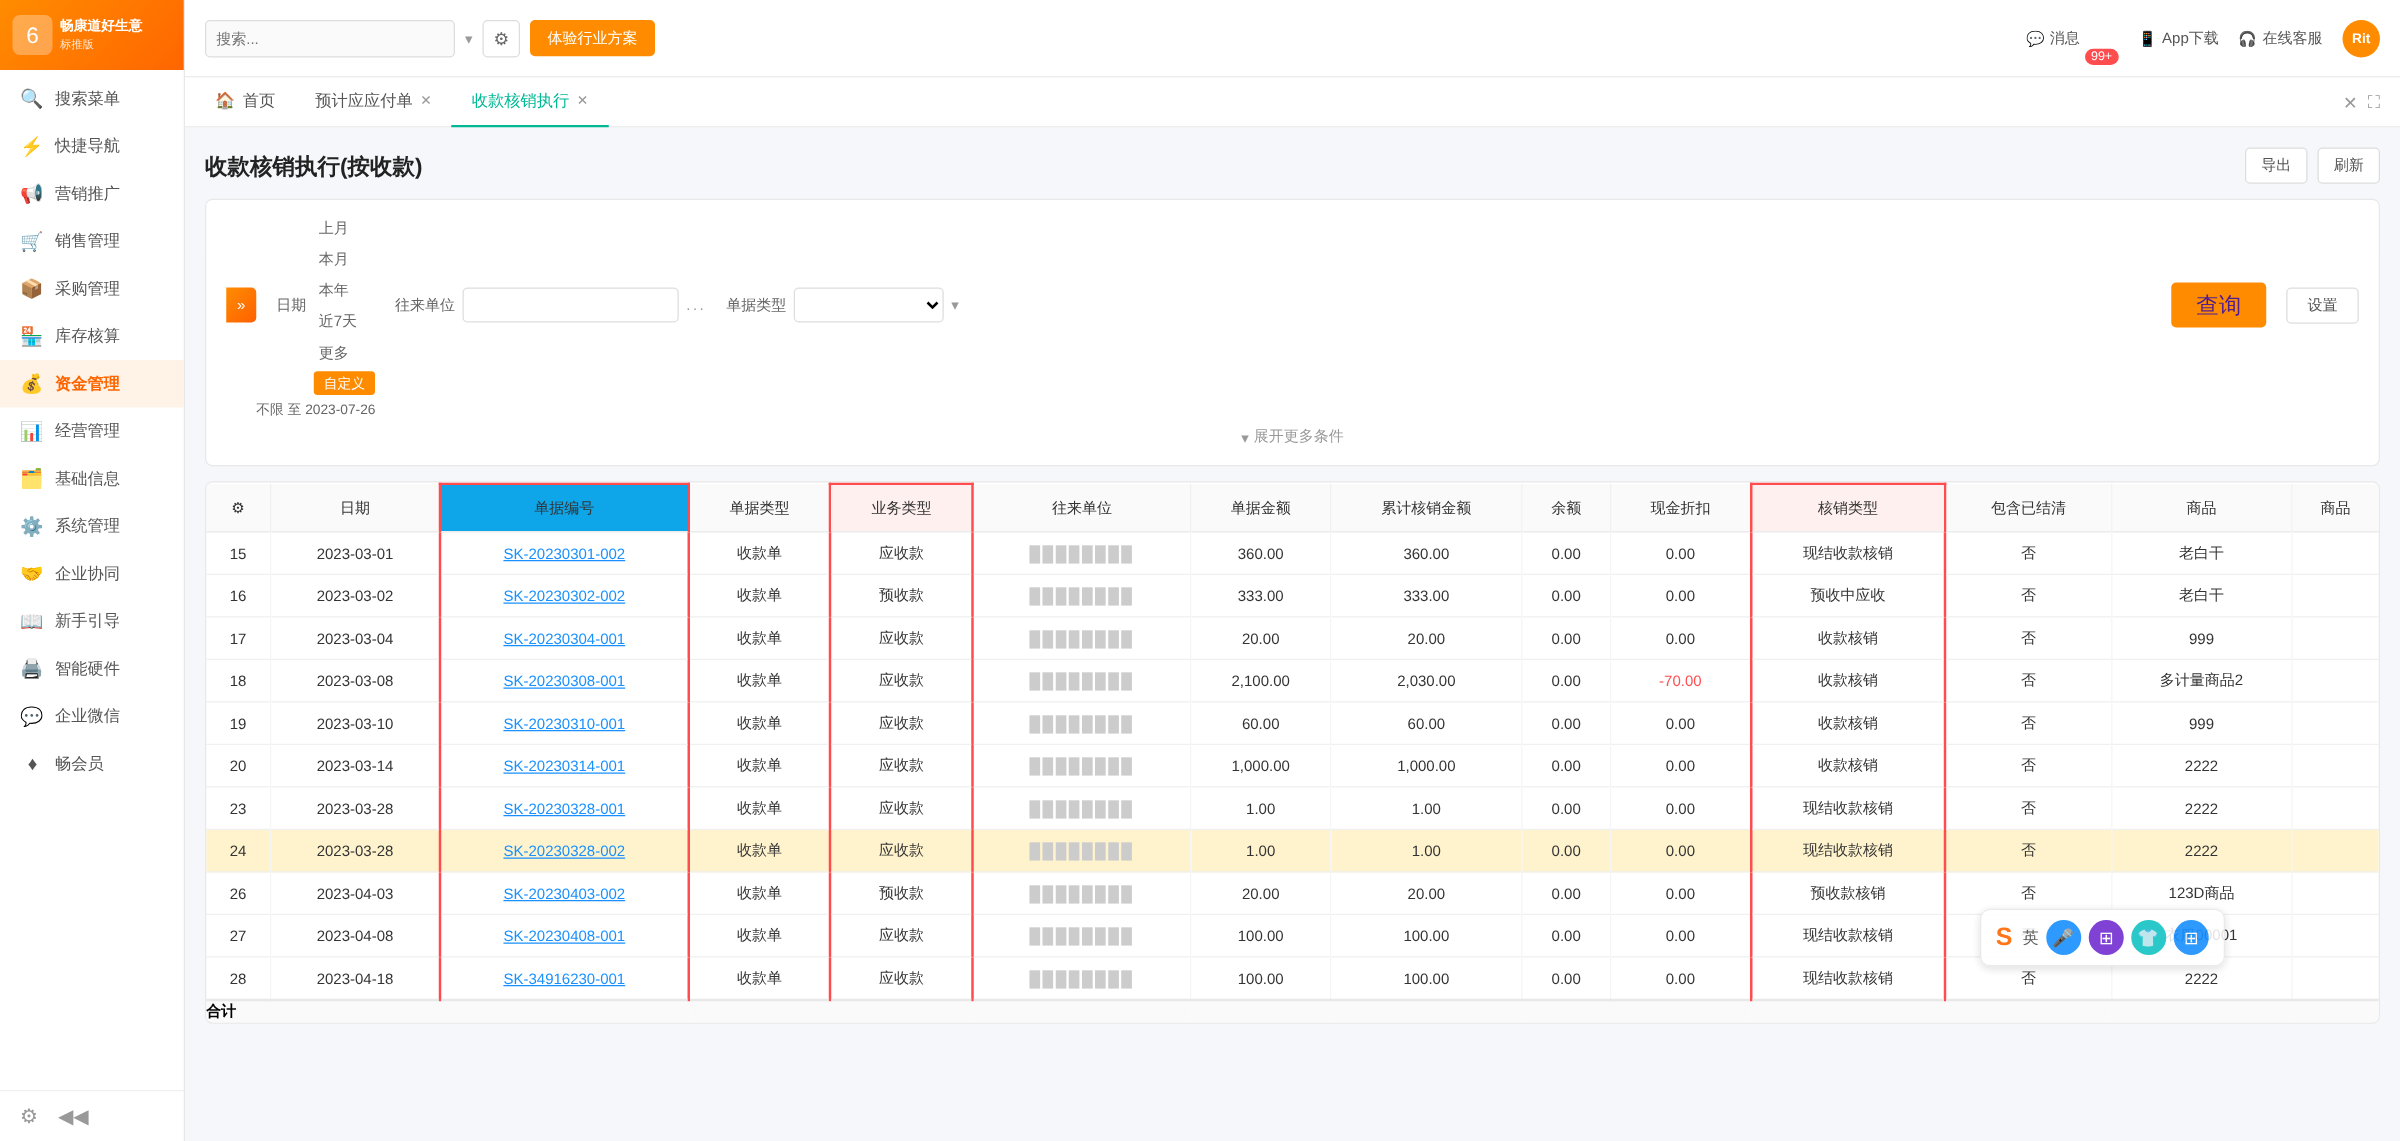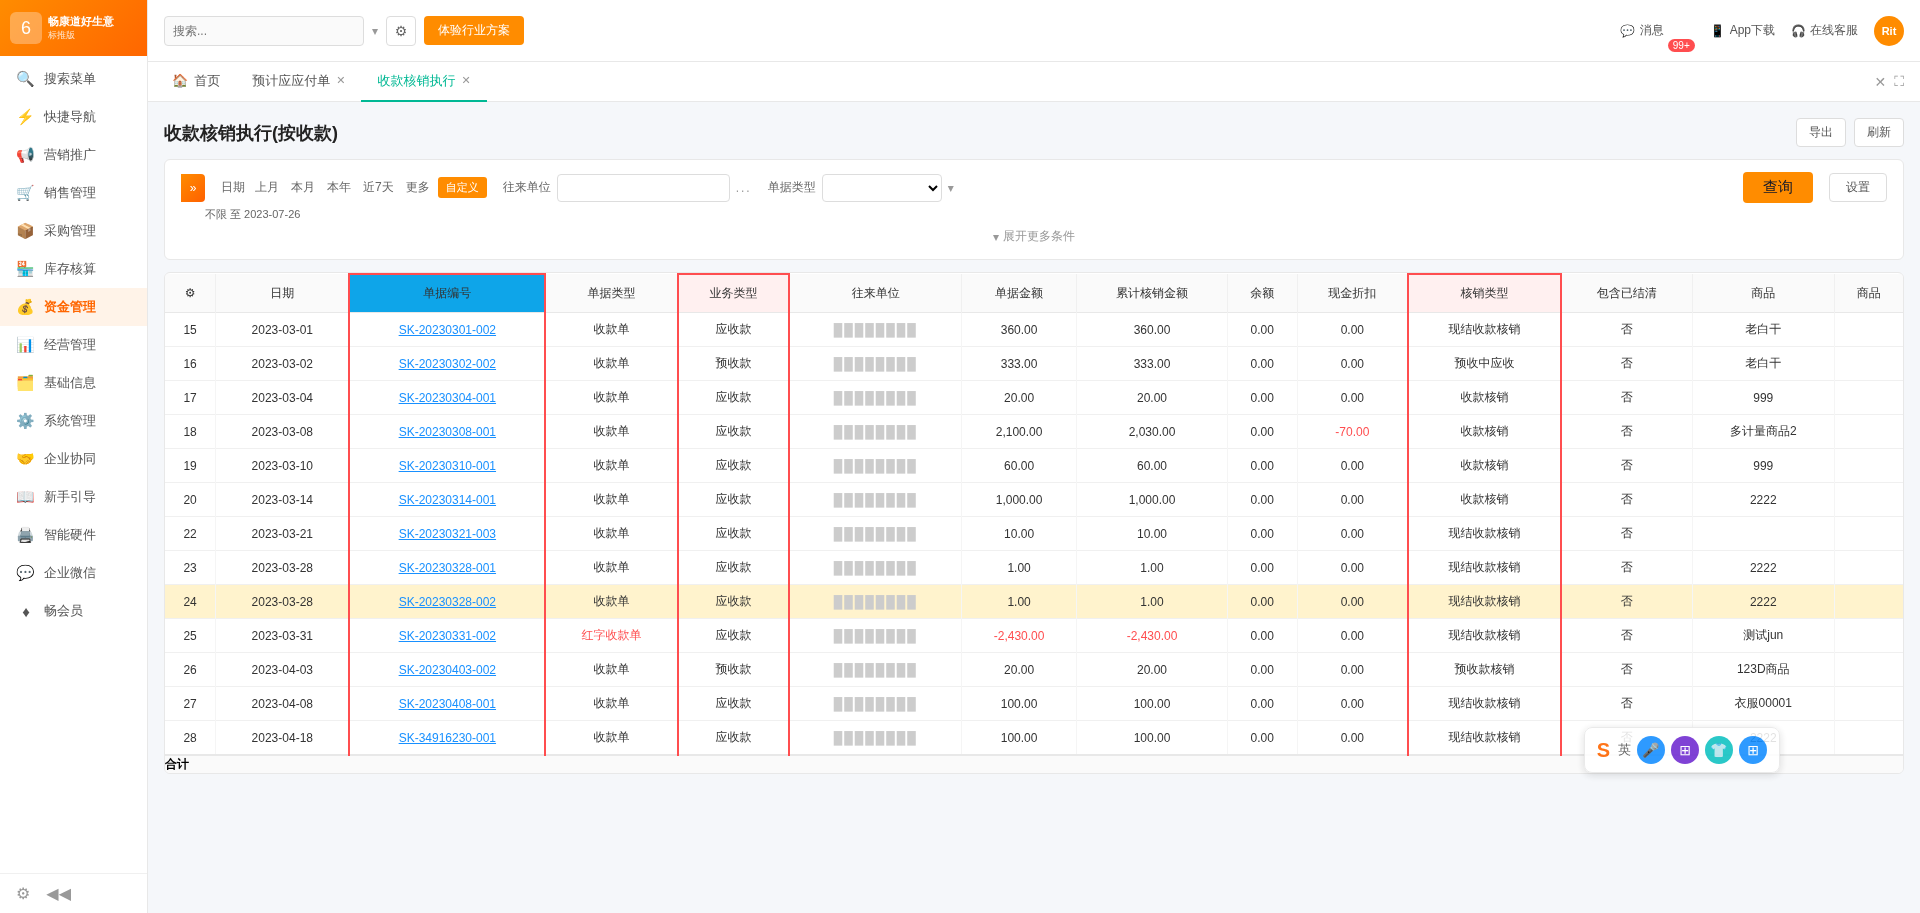--- a/index.html
+++ b/index.html
@@ -169,21 +169,21 @@
     .filter-bar {
       background: white;
       border-radius: 6px;
       padding: 12px 16px;
       margin-bottom: 12px;
       border: 1px solid #e8e8e8;
     }
     .filter-row { display: flex; align-items: center; gap: 16px; flex-wrap: wrap; }
     .filter-group { display: flex; align-items: center; gap: 6px; }
     .filter-label { color: #666; font-size: 12px; white-space: nowrap; }
-    .filter-links { display: flex; gap: 4px; }
+    .filter-links { display: flex; gap: 4px; flex-direction: column; }
     .filter-link { color: #666; font-size: 12px; cursor: pointer; padding: 2px 4px; }
     .filter-custom {
       background: #ff8c00;
       color: white;
       border: none;
       border-radius: 3px;
       padding: 2px 8px;
       font-size: 11px;
       cursor: pointer;
     }
@@ -201,25 +201,25 @@
       height: 28px;
       border: 1px solid #ddd;
       border-radius: 4px;
       padding: 0 8px;
       font-size: 12px;
       min-width: 120px;
       background: white;
     }
     .filter-query-btn {
       background: #ff8c00;
-      color: #0f172a;
+      color: #4c1d95;
       border: none;
       border-radius: 4px;
       padding: 6px 20px;
-      font-size: 15px;
+      font-size: 18px;
       cursor: pointer;
       font-family: Liberation Serif, serif;
     }
     .filter-setting-btn {
       background: white;
       color: #555;
       border: 1px solid #ddd;
       border-radius: 4px;
       padding: 5px 16px;
       font-size: 12px;
@@ -629,36 +629,20 @@
       <td style="">1,000.00</td>
       <td style="">1,000.00</td>
       <td>0.00</td>
       <td style="">0.00</td>
       <td class="col-cancel-type">收款核销</td>
       <td>否</td>
       <td>2222</td>
       <td style="min-width:40px;"></td>
     </tr>
             <tr>
-      <td>22</td>
-      <td>2023-03-21</td>
-      <td class="col-doc-no"><a class="td-link">SK-20230321-003</a></td>
-      <td style="">收款单</td>
-      <td class="col-biz-type">应收款</td>
-      <td style="color:#ccc;letter-spacing:2px;">████████</td>
-      <td style="">10.00</td>
-      <td style="">10.00</td>
-      <td>0.00</td>
-      <td style="">0.00</td>
-      <td class="col-cancel-type">现结收款核销</td>
-      <td>否</td>
-      <td></td>
-      <td style="min-width:40px;"></td>
-    </tr>
-            <tr>
       <td>23</td>
       <td>2023-03-28</td>
       <td class="col-doc-no"><a class="td-link">SK-20230328-001</a></td>
       <td style="">收款单</td>
       <td class="col-biz-type">应收款</td>
       <td style="color:#ccc;letter-spacing:2px;">████████</td>
       <td style="">1.00</td>
       <td style="">1.00</td>
       <td>0.00</td>
       <td style="">0.00</td>
@@ -674,36 +658,20 @@
       <td style="">收款单</td>
       <td class="col-biz-type">应收款</td>
       <td style="color:#ccc;letter-spacing:2px;">████████</td>
       <td style="">1.00</td>
       <td style="">1.00</td>
       <td>0.00</td>
       <td style="">0.00</td>
       <td class="col-cancel-type">现结收款核销</td>
       <td>否</td>
       <td>2222</td>
-      <td style="min-width:40px;"></td>
-    </tr>
-            <tr>
-      <td>25</td>
-      <td>2023-03-31</td>
-      <td class="col-doc-no"><a class="td-link">SK-20230331-002</a></td>
-      <td style="color:#ff4d4f;">红字收款单</td>
-      <td class="col-biz-type">应收款</td>
-      <td style="color:#ccc;letter-spacing:2px;">████████</td>
-      <td style="color:#ff4d4f;">-2,430.00</td>
-      <td style="color:#ff4d4f;">-2,430.00</td>
-      <td>0.00</td>
-      <td style="">0.00</td>
-      <td class="col-cancel-type">现结收款核销</td>
-      <td>否</td>
-      <td>测试jun</td>
       <td style="min-width:40px;"></td>
     </tr>
             <tr>
       <td>26</td>
       <td>2023-04-03</td>
       <td class="col-doc-no"><a class="td-link">SK-20230403-002</a></td>
       <td style="">收款单</td>
       <td class="col-biz-type">预收款</td>
       <td style="color:#ccc;letter-spacing:2px;">████████</td>
       <td style="">20.00</td>

